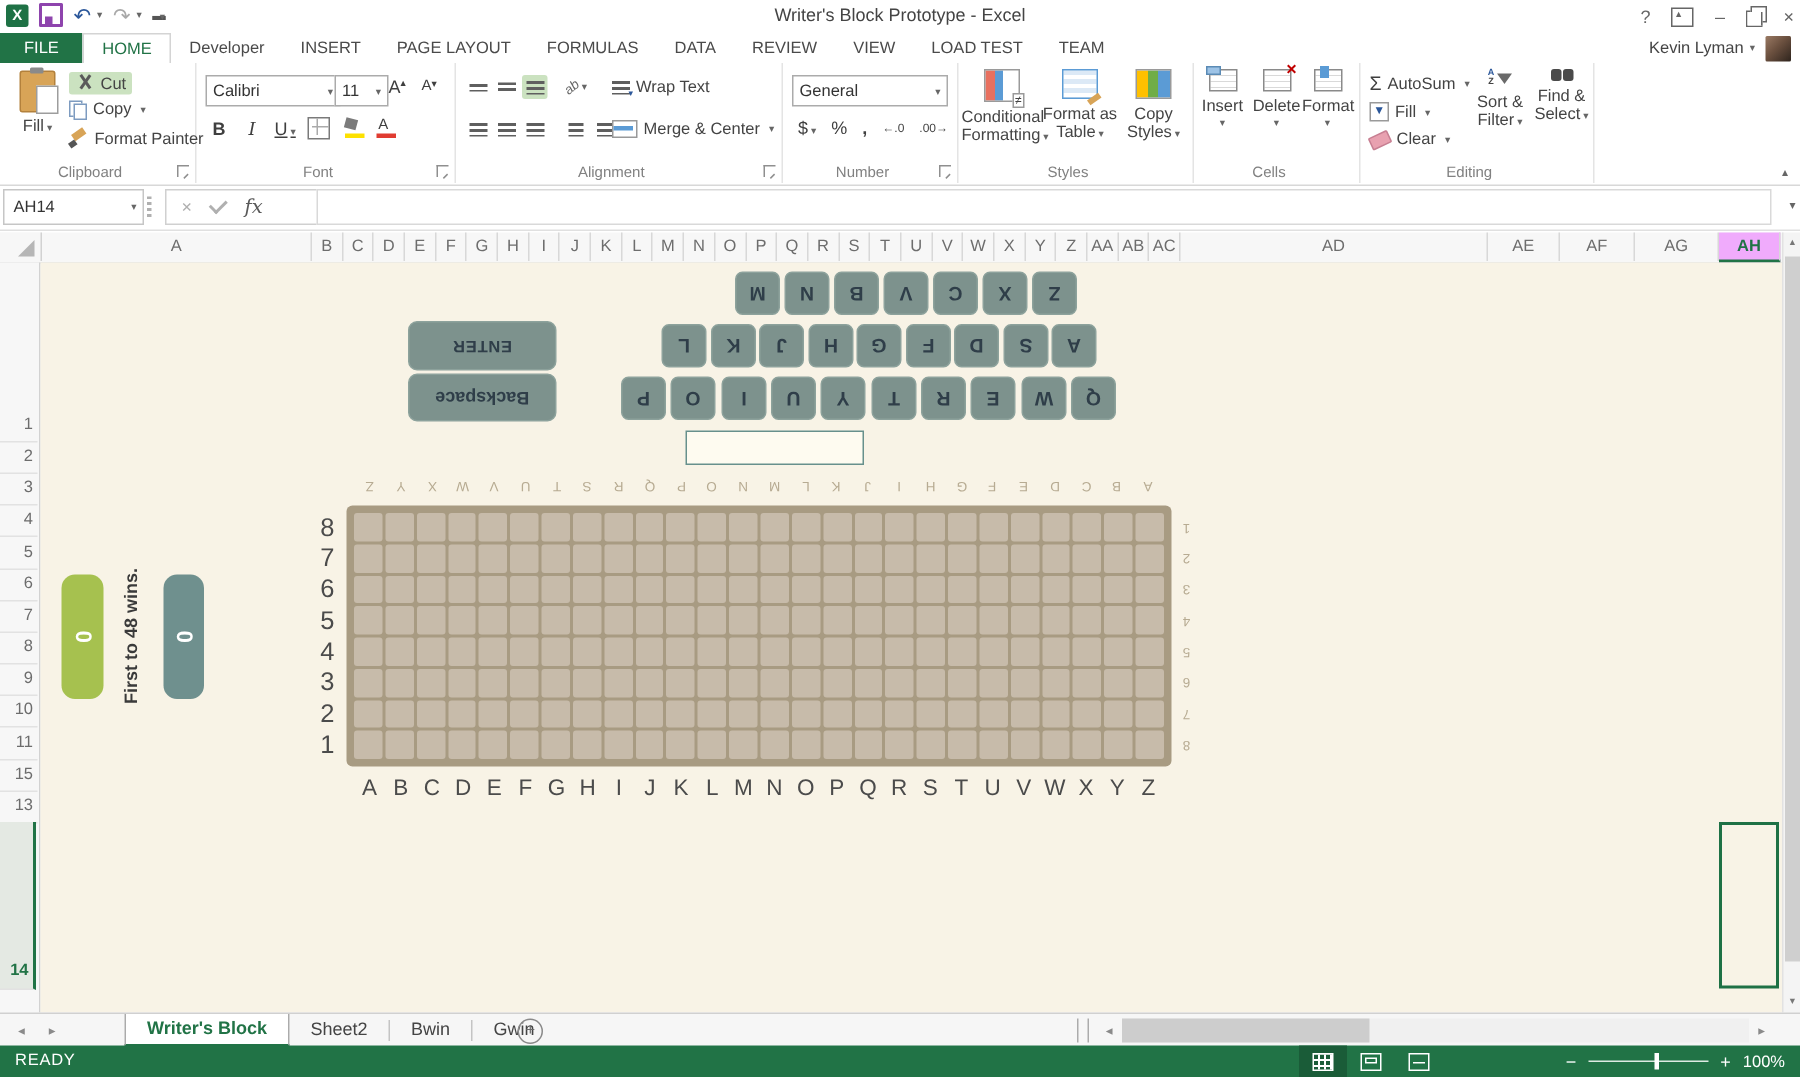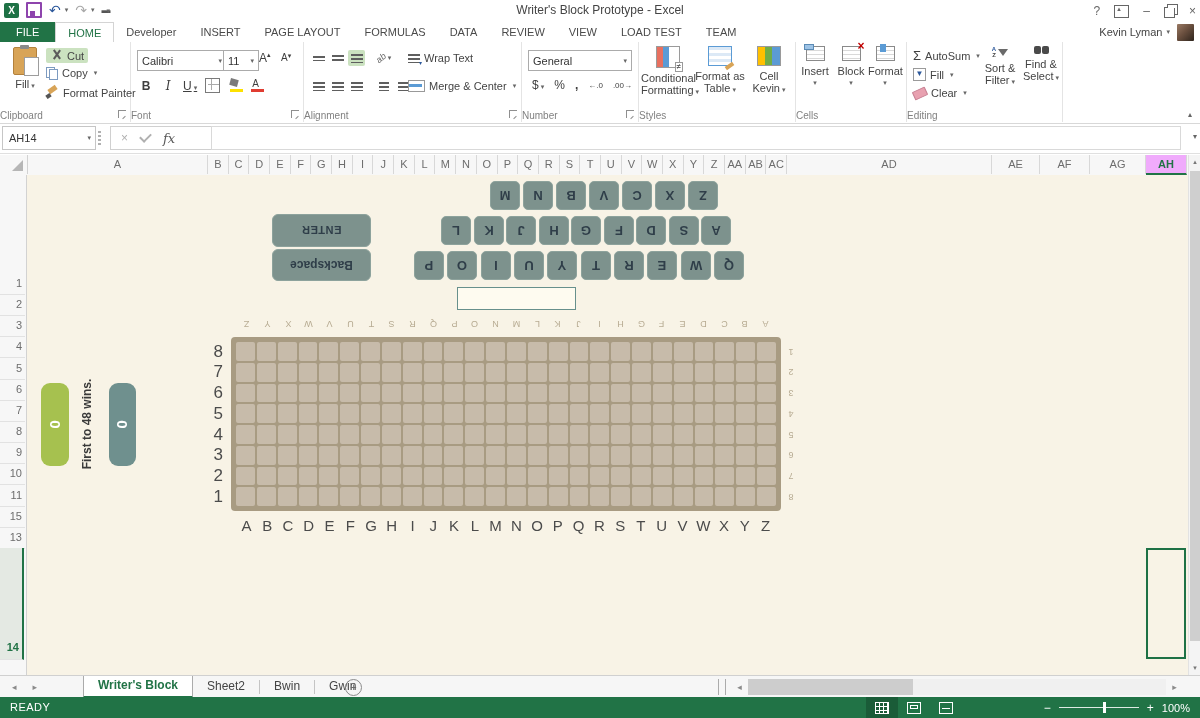--- a/index.html
+++ b/index.html
@@ -32,21 +32,21 @@
   #tab-strip{display:flex;height:20px;}
   .rtab{padding:0 12px;line-height:20px;font-size:11px;color:#4a4a4a;white-space:nowrap;}
   .rtab.file{background:#217346;color:#fff;padding:0 16px;}
   .rtab.active{background:#fff;border:1px solid #d4d4d4;border-bottom:none;color:#217346;}
   .userarea{position:absolute;right:6px;top:0;height:20px;display:flex;align-items:center;gap:7px;font-size:11px;color:#444;}
   .avatar{width:17px;height:17px;border-radius:1px;background:linear-gradient(135deg,#9a7a64 0%,#6b503f 45%,#2e241d 100%);}
 
   
   .ribbon{position:absolute;left:0;top:42px;width:1200px;height:81px;background:#fff;border-bottom:1px solid #d8d8d8;}
   .rgroup{position:absolute;top:0;height:80px;border-right:1px solid #e4e4e4;}
-  .glabel{position:absolute;bottom:1px;left:0;right:10px;text-align:left;font-size:10px;color:#818181;}
+  .glabel{position:absolute;bottom:1px;left:0;right:10px;text-align:center;font-size:10px;color:#818181;}
   .lnch{position:absolute;bottom:4px;right:4px;width:7px;height:7px;border-left:1px solid #8f8f8f;border-top:1px solid #8f8f8f;}
   .lnch::after{content:"";position:absolute;right:0;bottom:0;width:4px;height:1px;background:#8f8f8f;transform:rotate(-45deg);}
   .rbtn{font-size:11px;color:#444;display:flex;align-items:center;gap:4px;white-space:nowrap;}
   .hl{background:#cbe2c0;border-radius:2px;}
   .dd::after{content:"▾";font-size:7px;color:#666;margin-left:2px;}
   .combo{border:1px solid #ababab;background:#fff;height:19px;display:flex;align-items:center;
          font-size:11px;color:#333;padding:0 4px;justify-content:space-between;}
   .combo::after{content:"▾";font-size:7px;color:#666;}
   .bigbtn{position:absolute;top:4px;text-align:center;font-size:11px;color:#444;line-height:12px;}
   .bigbtn .bic{margin:0 auto 4px auto;}
@@ -355,34 +355,34 @@
       <div class="bigbtn" style="left:2px;width:54px;">
         <div class="bic ic-cf"></div>
         <div class="twoline dd">Conditional Formatting</div>
       </div>
       <div class="bigbtn" style="left:56px;width:50px;">
         <div class="bic ic-table"></div>
         <div class="twoline dd" style="width:50px;">Format as Table</div>
       </div>
       <div class="bigbtn" style="left:108px;width:44px;">
         <div class="bic ic-styles"></div>
-        <div class="twoline dd" style="width:44px;">Cell Kevin</div>
+        <div class="twoline dd" style="width:44px;">Copy Styles</div>
       </div>
       <div class="glabel">Styles</div>
     </div>
 
     <div class="rgroup" style="left:796px;width:110px;">
       <div class="bigbtn" style="left:2px;width:34px;">
         <div class="bic ic-cells ins"></div>
         <div>Insert</div>
           <div style="font-size:7px;color:#666;">▾</div>
       </div>
       <div class="bigbtn" style="left:38px;width:34px;">
         <div class="bic ic-cells del"></div>
-        <div>Block</div>
+        <div>Delete</div>
           <div style="font-size:7px;color:#666;">▾</div>
       </div>
       <div class="bigbtn" style="left:72px;width:34px;">
         <div class="bic ic-cells fmt"></div>
         <div>Format</div>
           <div style="font-size:7px;color:#666;">▾</div>
       </div>
       <div class="glabel">Cells</div>
     </div>
 

